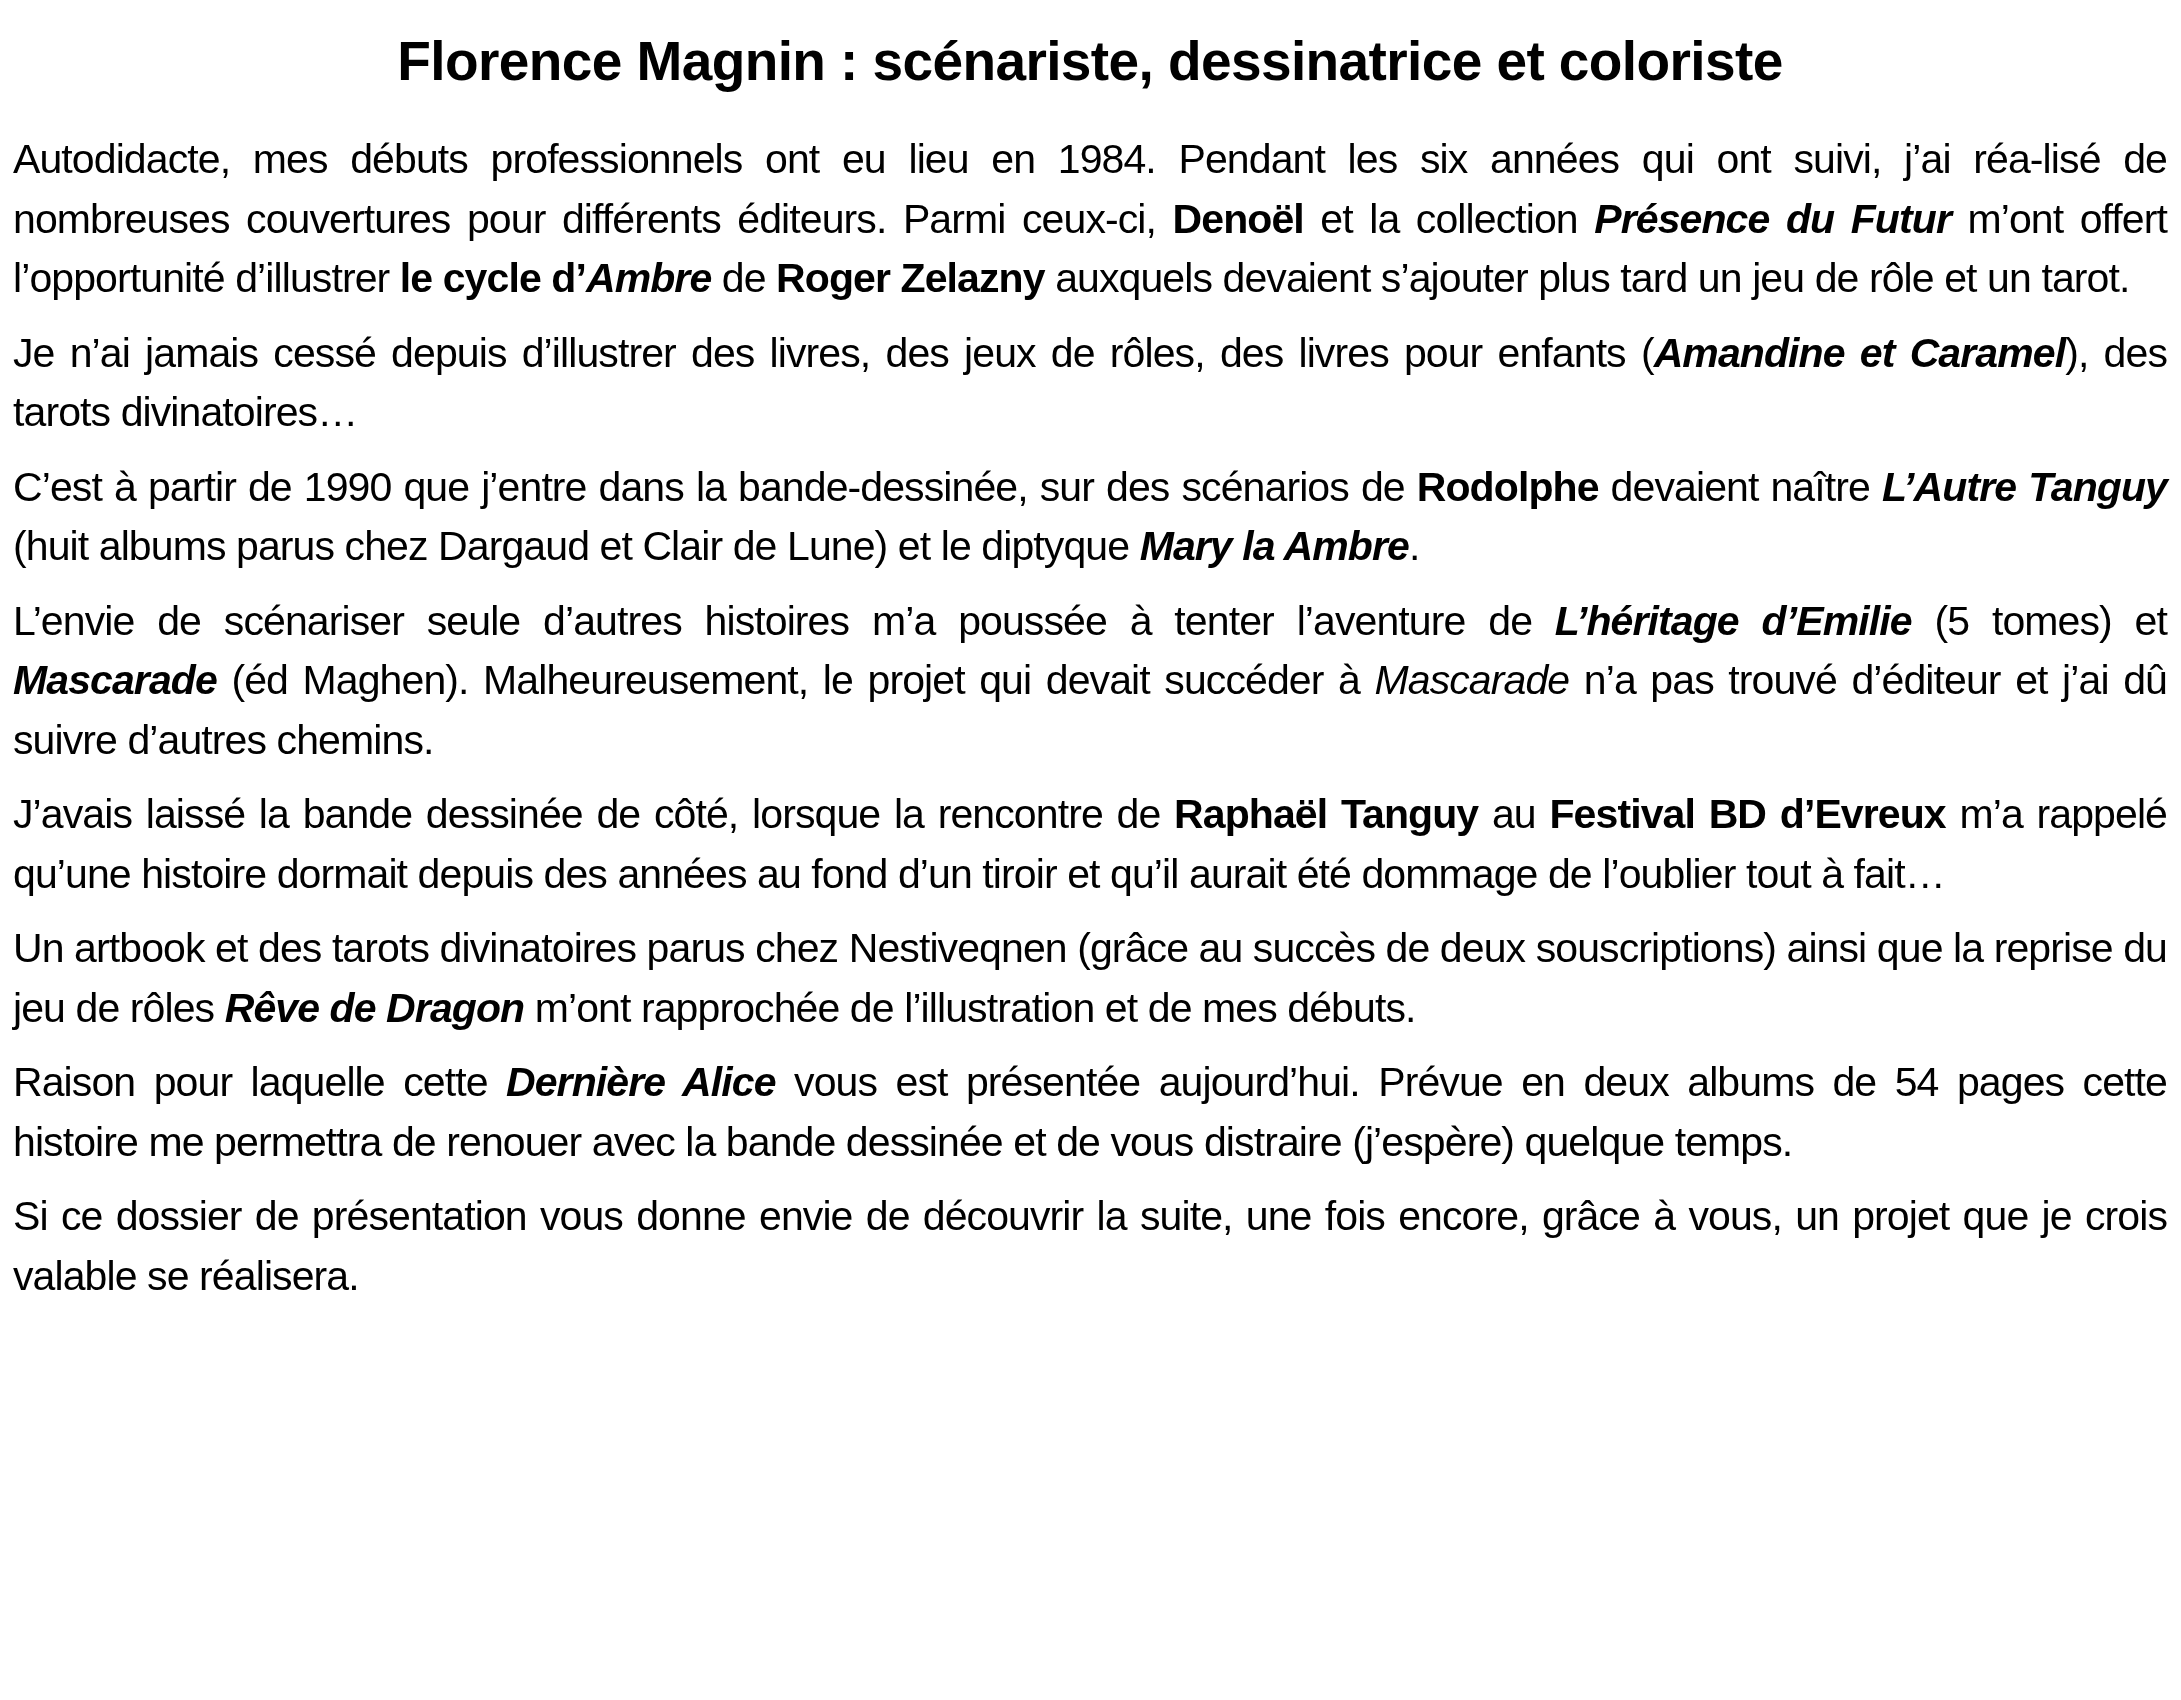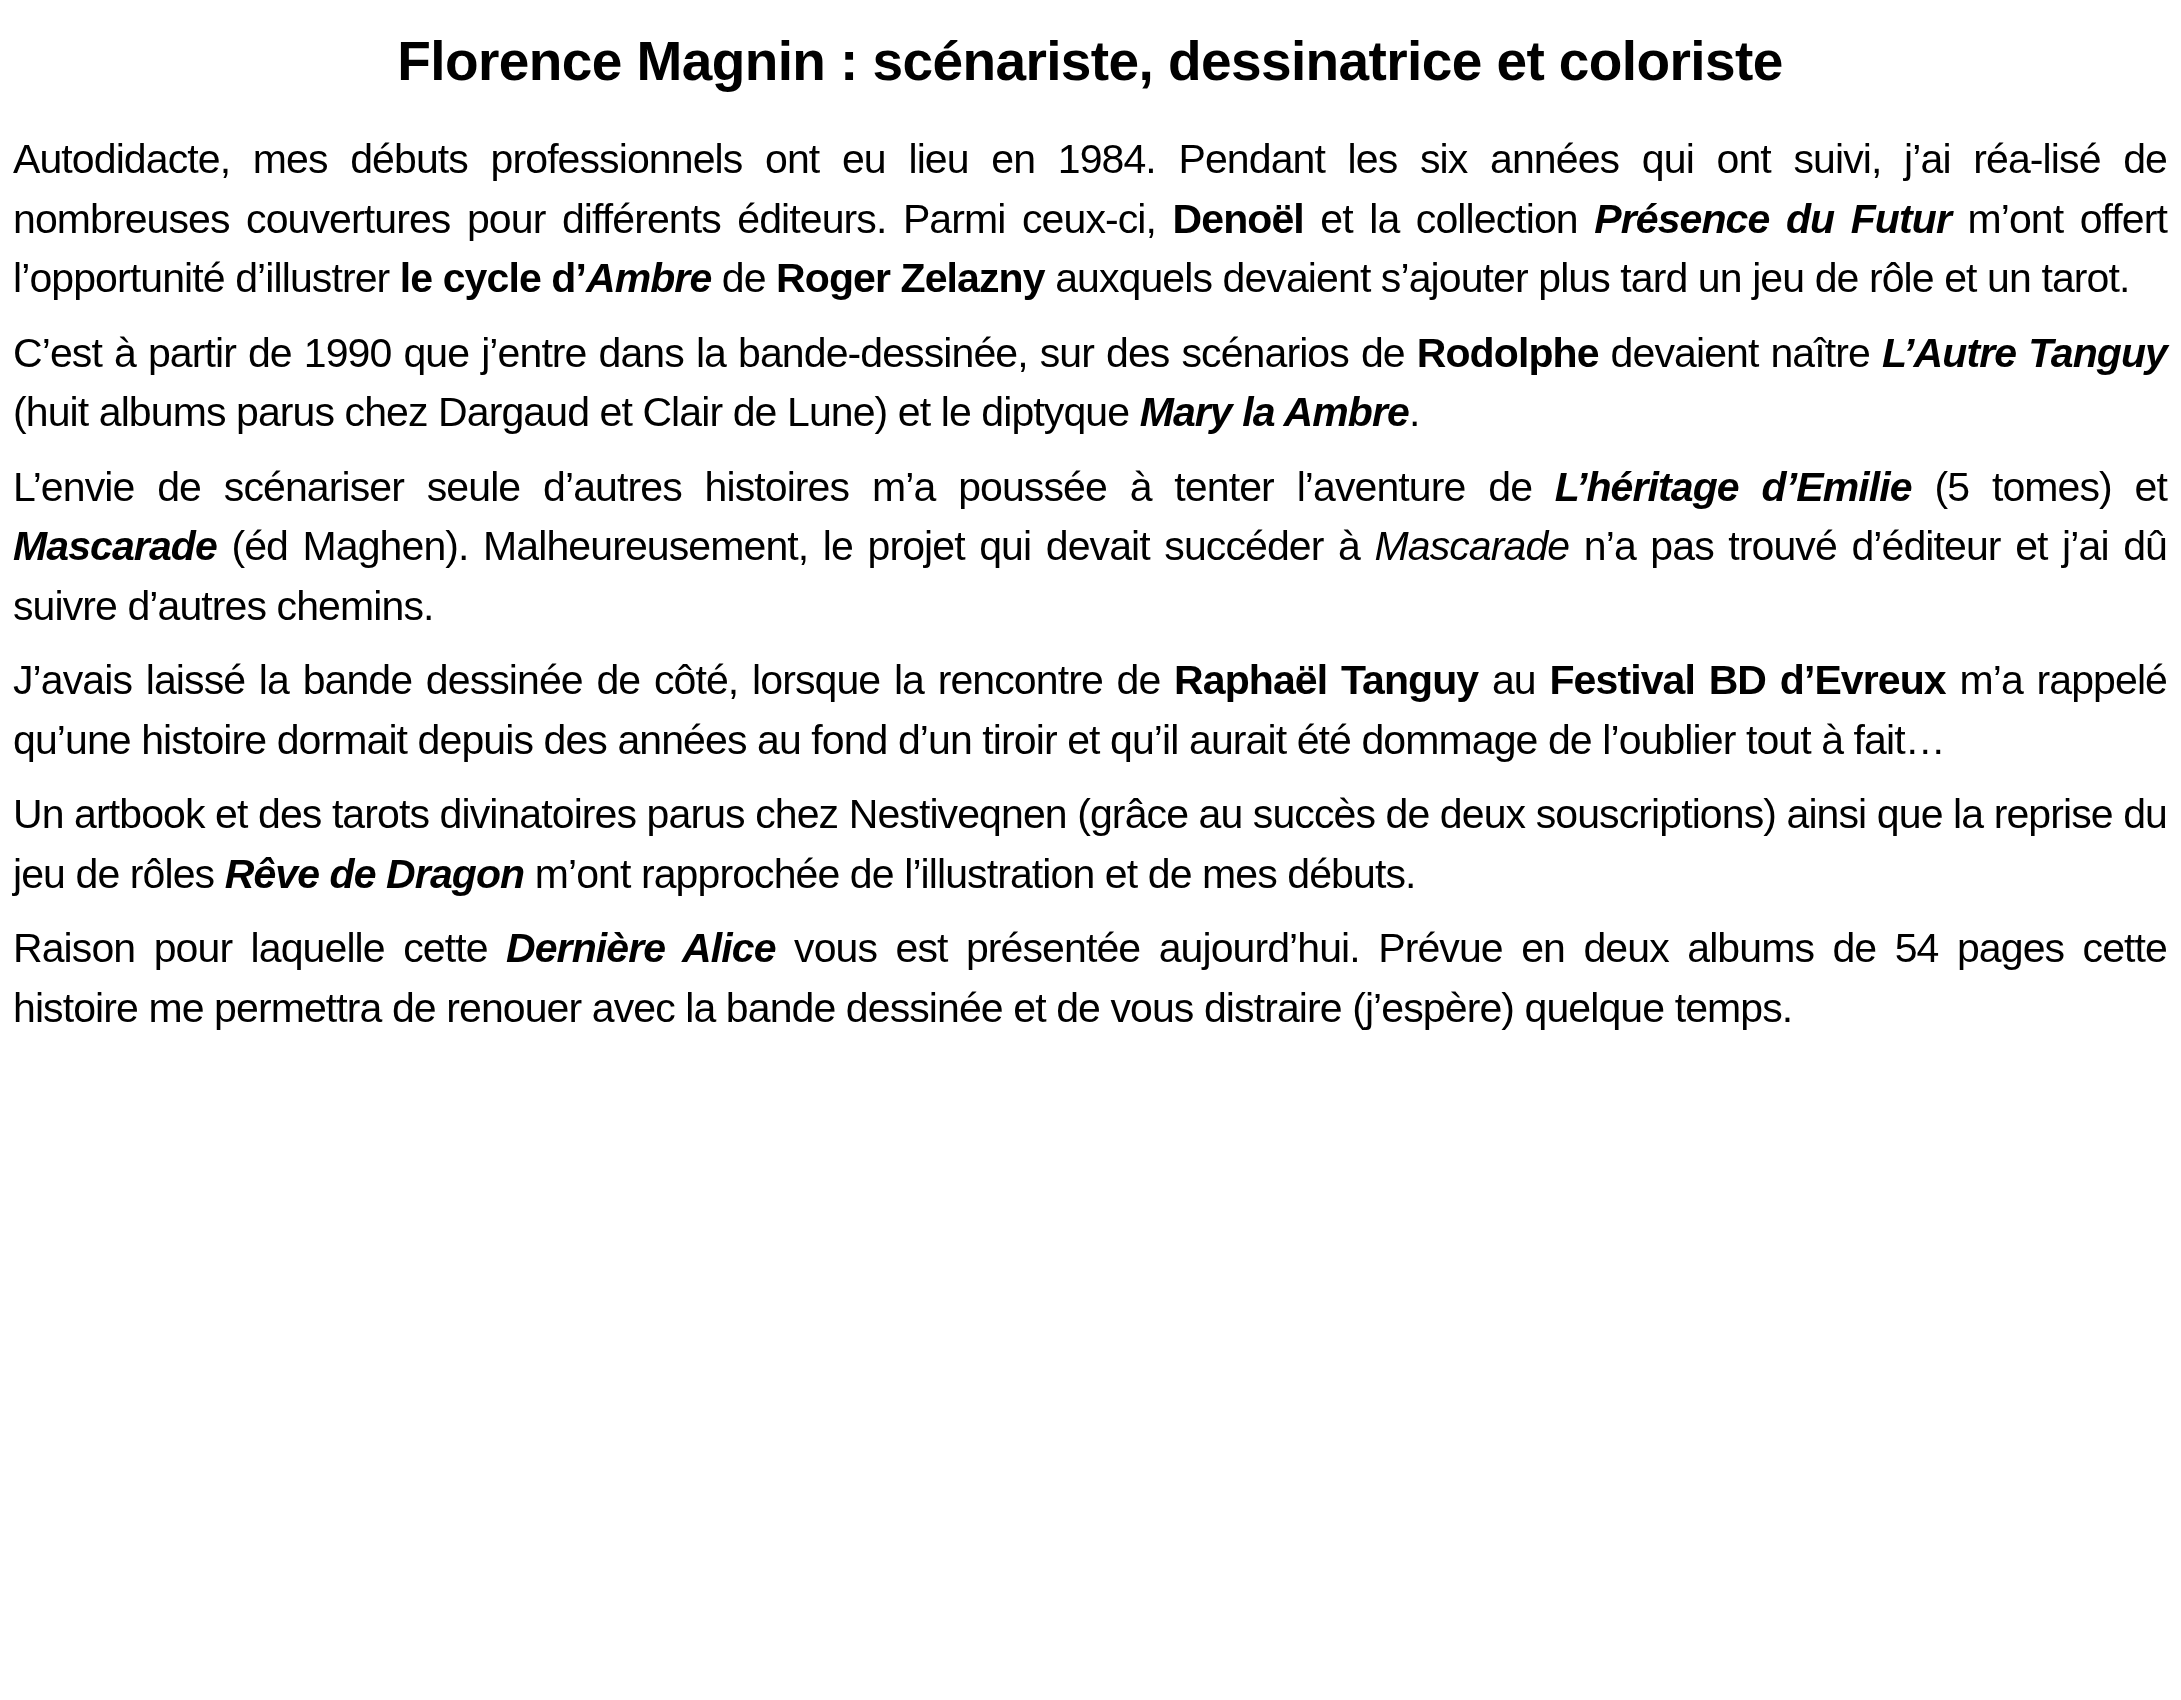--- a/index.html
+++ b/index.html
@@ -49,19 +49,21 @@
   .run-bi { font-weight: bold; font-style: italic; }
 </style>
 </head>
 <body>
 
 <div class="page">
   <h1 class="doc-title">Florence Magnin : scénariste, dessinatrice et coloriste</h1>
 
   <div class="doc-body">
     <p class="para">Autodidacte, mes débuts professionnels ont eu lieu en 1984. Pendant les six années qui ont suivi, j’ai réa-lisé de nombreuses couvertures pour différents éditeurs. Parmi ceux-ci, <span class="run-b">Denoël</span> et la collection <span class="run-bi">Présence du Futur</span> m’ont offert l’opportunité d’illustrer <span class="run-b">le cycle d’</span><span class="run-bi">Ambre</span> de <span class="run-b">Roger Zelazny</span> auxquels devaient s’ajouter plus tard un jeu de rôle et un tarot.</p>
+    <p class="para">Je n’ai jamais cessé depuis d’illustrer des livres, des jeux de rôles, des livres pour enfants (<span class="run-bi">Amandine et Caramel</span>), des tarots divinatoires…</p>
     <p class="para">C’est à partir de 1990 que j’entre dans la bande-dessinée, sur des scénarios de <span class="run-b">Rodolphe</span> devaient naître <span class="run-bi">L’Autre Tanguy</span> (huit albums parus chez Dargaud et Clair de Lune) et le diptyque <span class="run-bi">Mary la Ambre</span>.</p>
     <p class="para">L’envie de scénariser seule d’autres histoires m’a poussée à tenter l’aventure de <span class="run-bi">L’héritage d’Emilie</span> (5 tomes) et <span class="run-bi">Mascarade</span> (éd Maghen). Malheureusement, le projet qui devait succéder à <span class="run-i">Mascarade</span> n’a pas trouvé d’éditeur et j’ai dû suivre d’autres chemins.</p>
     <p class="para">J’avais laissé la bande dessinée de côté, lorsque la rencontre de <span class="run-b">Raphaël Tanguy</span> au <span class="run-b">Festival BD d’Evreux</span> m’a rappelé qu’une histoire dormait depuis des années au fond d’un tiroir et qu’il aurait été dommage de l’oublier tout à fait…</p>
     <p class="para">Un artbook et des tarots divinatoires parus chez Nestiveqnen (grâce au succès de deux souscriptions) ainsi que la reprise du jeu de rôles <span class="run-bi">Rêve de Dragon</span> m’ont rapprochée de l’illustration et de mes débuts.</p>
     <p class="para">Raison pour laquelle cette <span class="run-bi">Dernière Alice</span> vous est présentée aujourd’hui. Prévue en deux albums de 54 pages cette histoire me permettra de renouer avec la bande dessinée et de vous distraire (j’espère) quelque temps.</p>
+    <p class="para">Si ce dossier de présentation vous donne envie de découvrir la suite, une fois encore, grâce à vous, un projet que je crois valable se réalisera.</p>
   </div>
 </div>
 
 </body></html>

